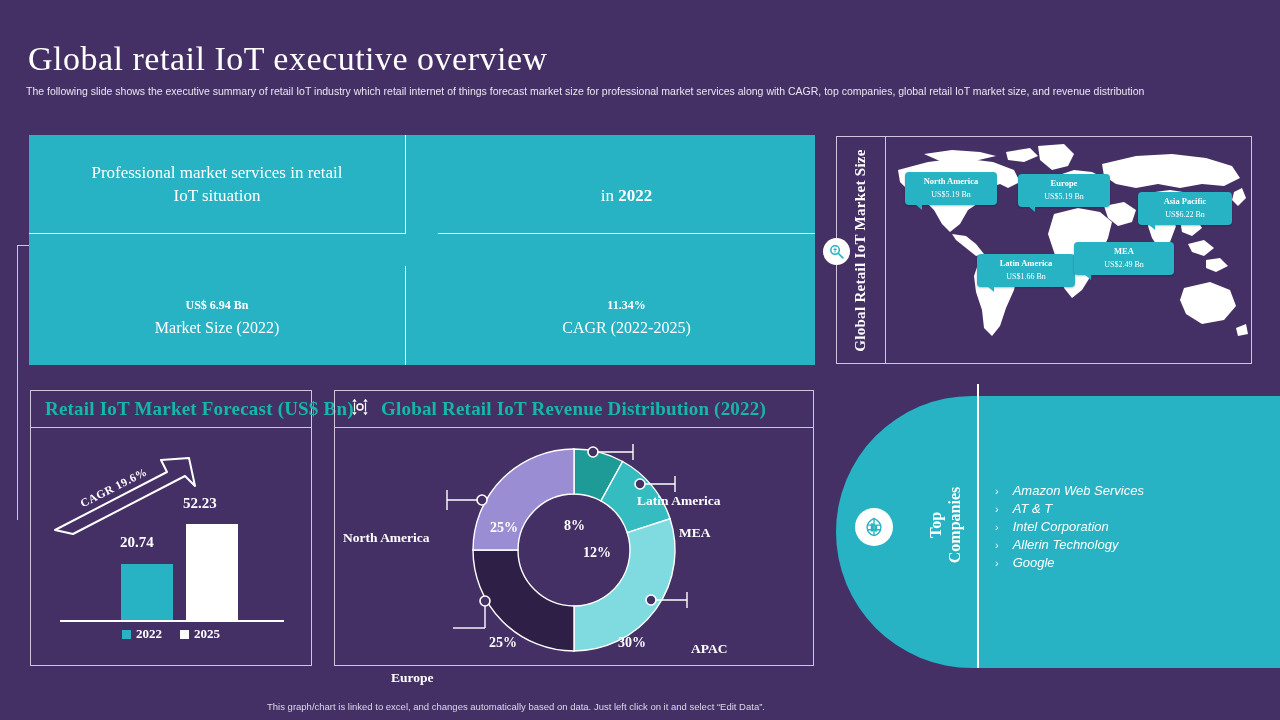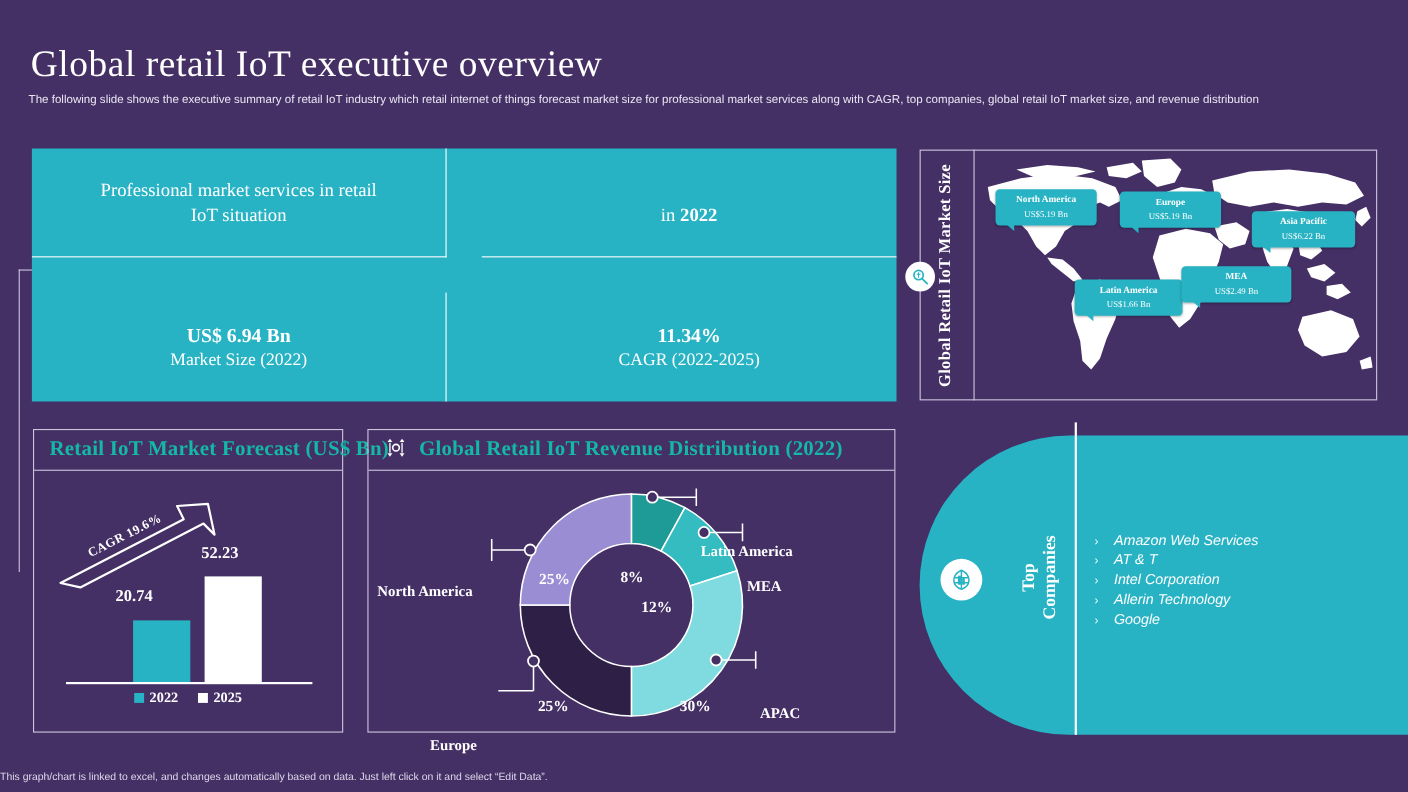--- a/index.html
+++ b/index.html
@@ -41,21 +41,21 @@
   .kpi-cell{
     position:relative;display:flex;flex-direction:column;
     align-items:center;justify-content:center;
     text-align:center;color:#ffffff;
     font-family:"Liberation Serif", serif;
   }
   .kpi-cell.b-r{border-right:1.5px solid #ffffff;}
   .kpi-cell.b-b{border-bottom:1.5px solid #ffffff;}
   .kpi-head{font-size:17px;line-height:23px;}
   .kpi-head b{font-weight:bold;}
-  .kpi-val{font-size:18px;font-weight:bold;line-height:24px;}
+  .kpi-val{font-size:12px;font-weight:bold;line-height:24px;}
   .kpi-sub{font-size:16px;line-height:22px;}
 
   
   #map-panel{
     position:absolute;left:836px;top:136px;width:416px;height:228px;
     border:1px solid #cdc6de;box-sizing:border-box;
   }
   #map-vtitle-wrap{
     position:absolute;left:836px;top:136px;width:50px;height:228px;
     border-right:1px solid #cdc6de;box-sizing:border-box;
@@ -108,21 +108,21 @@
   #bar-card{left:30px;top:390px;width:282px;height:276px;}
   #bar-body{position:relative;width:100%;height:238px;}
   #bar-baseline{position:absolute;left:29px;top:192px;width:224px;height:1.5px;background:#ffffff;}
   .bar{position:absolute;bottom:46px;}
   #bar-2022{left:90px;width:52px;height:56px;background:#27b3c4;}
   #bar-2025{left:155px;width:52px;height:96px;background:#ffffff;}
   .bar-label{
     position:absolute;font-family:"Liberation Serif", serif;font-weight:bold;
     font-size:15px;color:#ffffff;
   }
-  #lbl-2022{left:74px;top:106px;}
+  #lbl-2022{left:89px;top:106px;}
   #lbl-2025{left:152px;top:67px;}
   #cagr-arrow{position:absolute;left:18px;top:18px;width:175px;height:95px;}
   #cagr-text{
     position:absolute;left:50px;top:70px;
     transform:rotate(-27deg);transform-origin:left center;
     font-family:"Liberation Serif", serif;font-weight:bold;
     font-size:11.5px;color:#ffffff;letter-spacing:.5px;white-space:nowrap;
   }
   #bar-legend{
     position:absolute;left:0;top:198px;width:100%;
@@ -168,21 +168,21 @@
     font-family:"Liberation Serif", serif;font-weight:bold;
     font-size:16px;color:#ffffff;line-height:19px;
   }
   #companies-list{position:absolute;left:995px;top:483px;}
   .company-row{display:flex;align-items:baseline;gap:14px;height:18px;}
   .company-chev{font-size:11px;color:#eafafc;}
   .company-name{font-size:13px;color:#ffffff;font-style:italic;}
 
   
   #footer-note{
-    position:absolute;left:0;top:701px;width:1032px;text-align:left;
+    position:absolute;left:0;top:701px;width:1032px;text-align:center;
     font-size:9.5px;color:#ded8ea;
   }
 </style>
 </head>
 <body>
 
 <div id="page-title">Global retail IoT executive overview</div>
 <div id="page-subtitle">The following slide shows the executive summary of retail IoT industry which retail internet of things forecast market size for professional market services along with CAGR, top companies, global retail IoT market size, and revenue distribution</div>
 <div id="left-rule"></div>
 <div id="left-rule-cap"></div>

